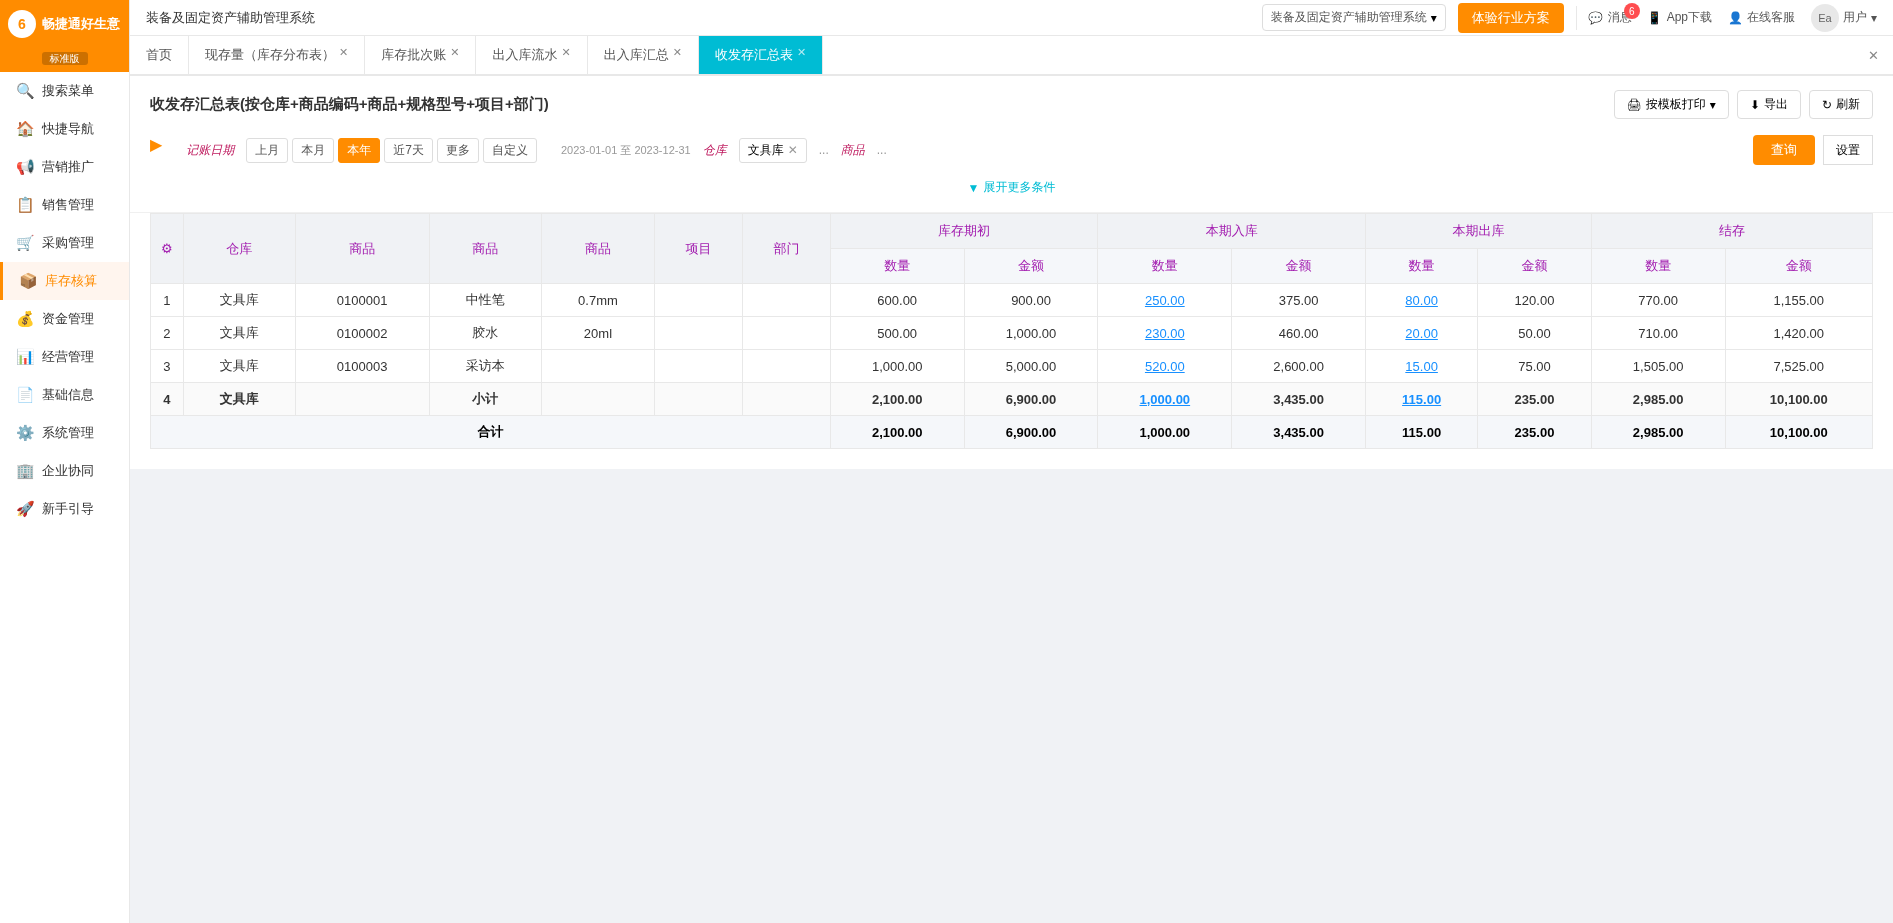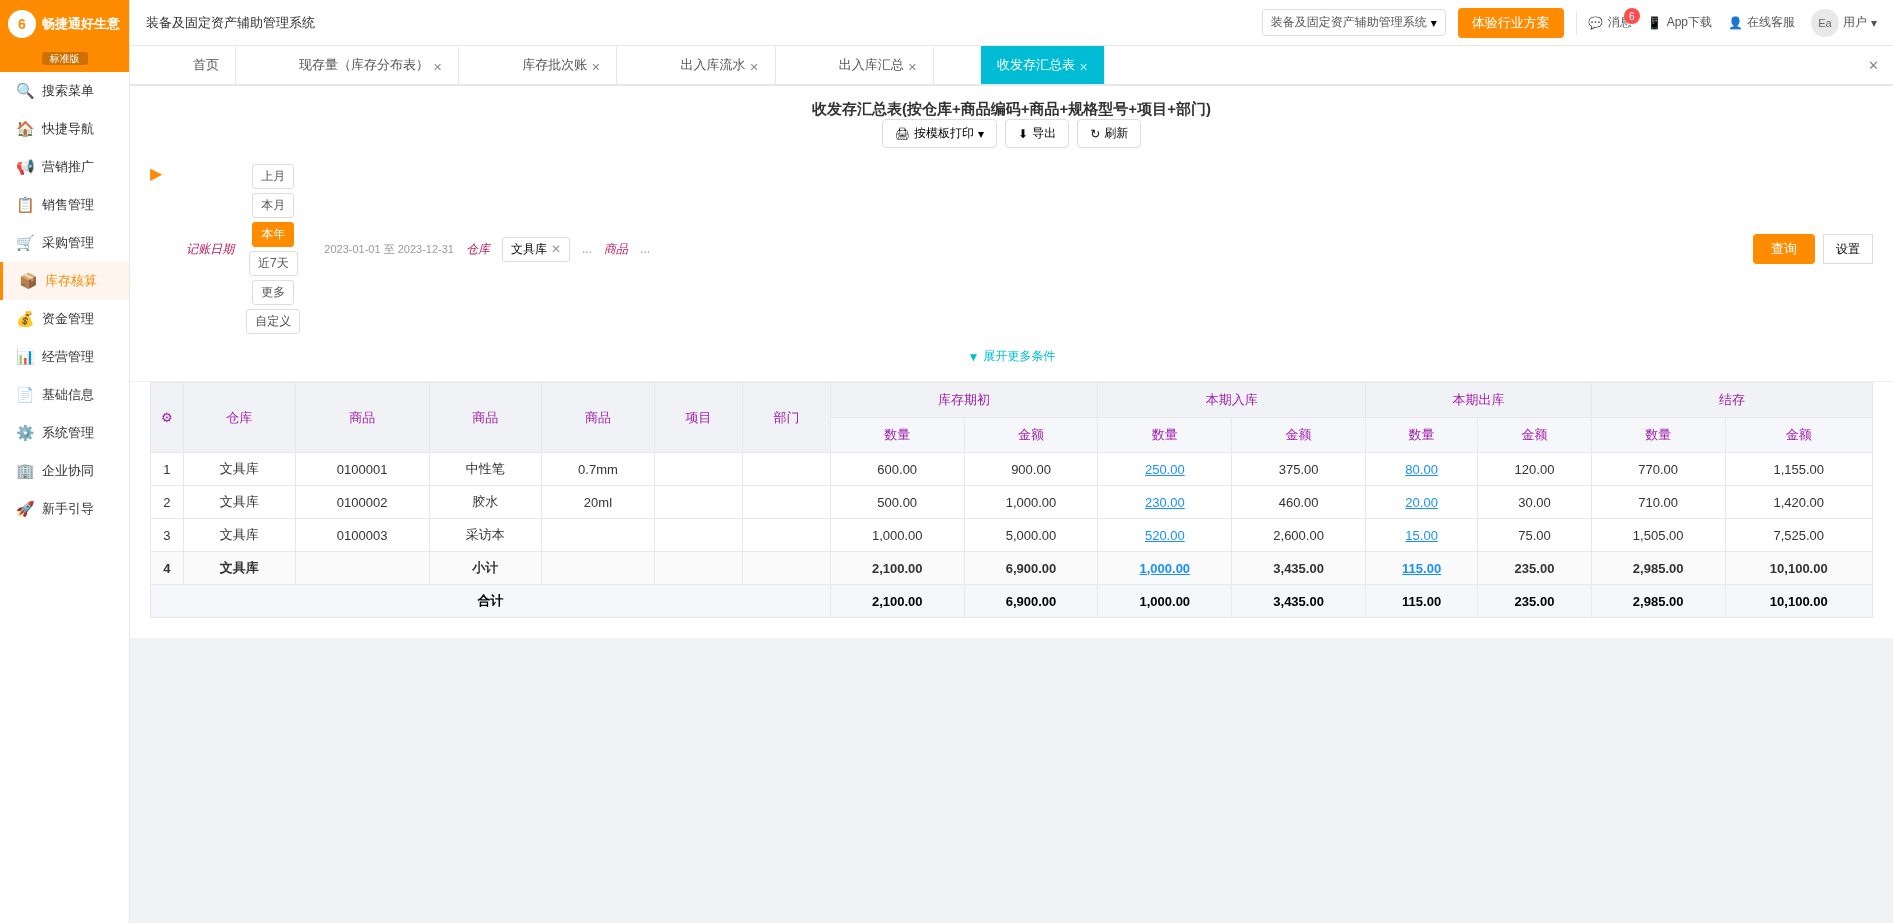--- a/index.html
+++ b/index.html
@@ -14,49 +14,49 @@
     .sidebar-edition { background: #ff8c00; text-align: center; padding: 2px 0 6px; }
     .sidebar-edition span { background: rgba(0,0,0,0.2); color: #fff; font-size: 10px; padding: 1px 8px; border-radius: 3px; }
     .sidebar-item { display: flex; align-items: center; gap: 8px; padding: 10px 16px; cursor: pointer; color: #333; font-size: 13px; }
     .sidebar-item.active { background: #fff5ee; color: #ff8c00; border-left: 3px solid #ff8c00; }
     .sidebar-item .si-icon { font-size: 15px; width: 18px; text-align: center; }
 
     
     .main { flex: 1; display: flex; flex-direction: column; overflow: hidden; }
 
     
-    .topbar { background: #fff; display: flex; align-items: center; padding: 0 16px; height: 46px; border-bottom: 1px solid #e8e8e8; gap: 12px; }
+    .topbar { background: #fff; display: flex; align-items: center; padding: 0 16px; height: 36px; border-bottom: 1px solid #e8e8e8; gap: 12px; }
     .topbar-title { font-size: 13px; color: #333; flex: 1; }
     .topbar-select { display: flex; align-items: center; gap: 4px; border: 1px solid #ddd; border-radius: 4px; padding: 4px 8px; font-size: 12px; cursor: pointer; }
     .topbar-btn-experience { background: #ff8c00; color: #fff; border: none; border-radius: 4px; padding: 6px 14px; font-size: 13px; cursor: pointer; }
     .topbar-actions { display: flex; align-items: center; gap: 16px; color: #555; font-size: 12px; }
     .topbar-action-item { display: flex; align-items: center; gap: 4px; cursor: pointer; position: relative; }
     .badge { background: #ff4d4f; color: #fff; border-radius: 50%; width: 16px; height: 16px; font-size: 10px; display: flex; align-items: center; justify-content: center; position: absolute; top: -6px; right: -8px; }
     .avatar-circle { width: 28px; height: 28px; background: #e8e8e8; border-radius: 50%; display: flex; align-items: center; justify-content: center; font-size: 11px; color: #666; }
 
     
     .tabbar { background: #fff; display: flex; align-items: center; border-bottom: 2px solid #e8e8e8; padding: 0; overflow-x: auto; }
-    .tab-item { display: flex; align-items: flex-end; gap: 4px; padding: 10px 16px; cursor: pointer; font-size: 13px; color: #555; border-right: 1px solid #e8e8e8; white-space: nowrap; flex-shrink: 0; margin-left: 47px; }
+    .tab-item { display: flex; align-items: flex-start; gap: 4px; padding: 10px 16px; cursor: pointer; font-size: 13px; color: #555; border-right: 1px solid #e8e8e8; white-space: nowrap; flex-shrink: 0; }
     .tab-item.active { background: #00bcd4; color: #fff; }
     .tab-item .tab-close { font-size: 11px; opacity: 0.7; }
     .tabbar-close-all { margin-left: auto; padding: 10px 14px; cursor: pointer; color: #888; }
 
     
     .content { flex: 1; overflow-y: auto; background: #f0f2f5; padding: 0; }
     .page-content { background: #fff; margin: 0; }
     .page-title { font-size: 15px; font-weight: bold; color: #333; }
     .btn-print { border: 1px solid #ddd; background: #fff; border-radius: 4px; padding: 5px 12px; font-size: 12px; cursor: pointer; display: flex; align-items: center; gap: 4px; }
     .btn-export { border: 1px solid #ddd; background: #fff; border-radius: 4px; padding: 5px 12px; font-size: 12px; cursor: pointer; display: flex; align-items: center; gap: 4px; }
     .btn-refresh { border: 1px solid #ddd; background: #fff; border-radius: 4px; padding: 5px 12px; font-size: 12px; cursor: pointer; display: flex; align-items: center; gap: 4px; }
 
     
     .filter-area { padding: 10px 20px; background: #fff; border-bottom: 1px solid #f0f0f0; }
     .filter-row { display: flex; align-items: center; gap: 16px; flex-wrap: wrap; }
     .filter-label { font-size: 12px; color: #be185d; flex-shrink: 0; font-style: italic; }
-    .date-btns { display: flex; align-items: center; gap: 4px; flex-direction: column; }
+    .date-btns { display: flex; align-items: center; gap: 4px; }
     .date-btn { border: 1px solid #ddd; background: #fff; border-radius: 3px; padding: 3px 8px; font-size: 12px; cursor: pointer; color: #555; }
     .date-btn.active { background: #ff8c00; color: #fff; border-color: #ff8c00; }
     .date-range { font-size: 11px; color: #999; margin-left: 12px; }
     .warehouse-tag { display: flex; align-items: center; gap: 4px; border: 1px solid #ddd; border-radius: 3px; padding: 3px 8px; font-size: 12px; }
     .warehouse-tag .remove { cursor: pointer; color: #999; }
     .filter-more { color: #999; font-size: 12px; cursor: pointer; }
     .btn-query { background: #ff8c00; color: #fff; border: none; border-radius: 4px; padding: 6px 18px; font-size: 13px; cursor: pointer; margin-left: 13px; }
     .btn-setting { border: 1px solid #ddd; background: #fff; border-radius: 0; padding: 2px 12px; font-size: 12px; cursor: pointer; }
     .expand-btn { display: flex; align-items: center; gap: 4px; color: #00bcd4; font-size: 12px; cursor: pointer; padding: 6px 0; }
     .filter-arrow { color: #ff8c00; font-size: 16px; cursor: pointer; margin-right: 8px; }
@@ -191,21 +191,21 @@
     <div class="tab-item active">
       <span>收发存汇总表</span>
       <span class="tab-close">✕</span>
     </div>
     <div class="tabbar-close-all">✕</div>
   </div>
 
   <div class="content">
     <div class="page-content">
 
-      <div style="display:flex;align-items:center;justify-content:space-between;padding:14px 20px 6px;flex-direction:column;">
+      <div style="display:flex;align-items:center;justify-content:space-between;padding:14px 20px 6px;">
         <h2 class="page-title">收发存汇总表(按仓库+商品编码+商品+规格型号+项目+部门)</h2>
         <div style="display:flex;align-items:center;gap:8px;">
           <button class="btn-print">
             <span>🖨</span>
             <span>按模板打印</span>
             <span>▾</span>
           </button>
           <button class="btn-export">
             <span>⬇</span>
             <span>导出</span>
@@ -311,21 +311,21 @@
               <td>0100002</td>
               <td>胶水</td>
               <td>20ml</td>
               <td></td>
               <td></td>
               <td>500.00</td>
               <td>1,000.00</td>
               <td><span class="num-link">230.00</span></td>
               <td>460.00</td>
               <td><span class="num-link">20.00</span></td>
-              <td>30.00</td>
+              <td>50.00</td>
               <td>710.00</td>
               <td>1,420.00</td>
             </tr>
             <tr>
               <td>3</td>
               <td>文具库</td>
               <td>0100003</td>
               <td>采访本</td>
               <td></td>
               <td></td>

